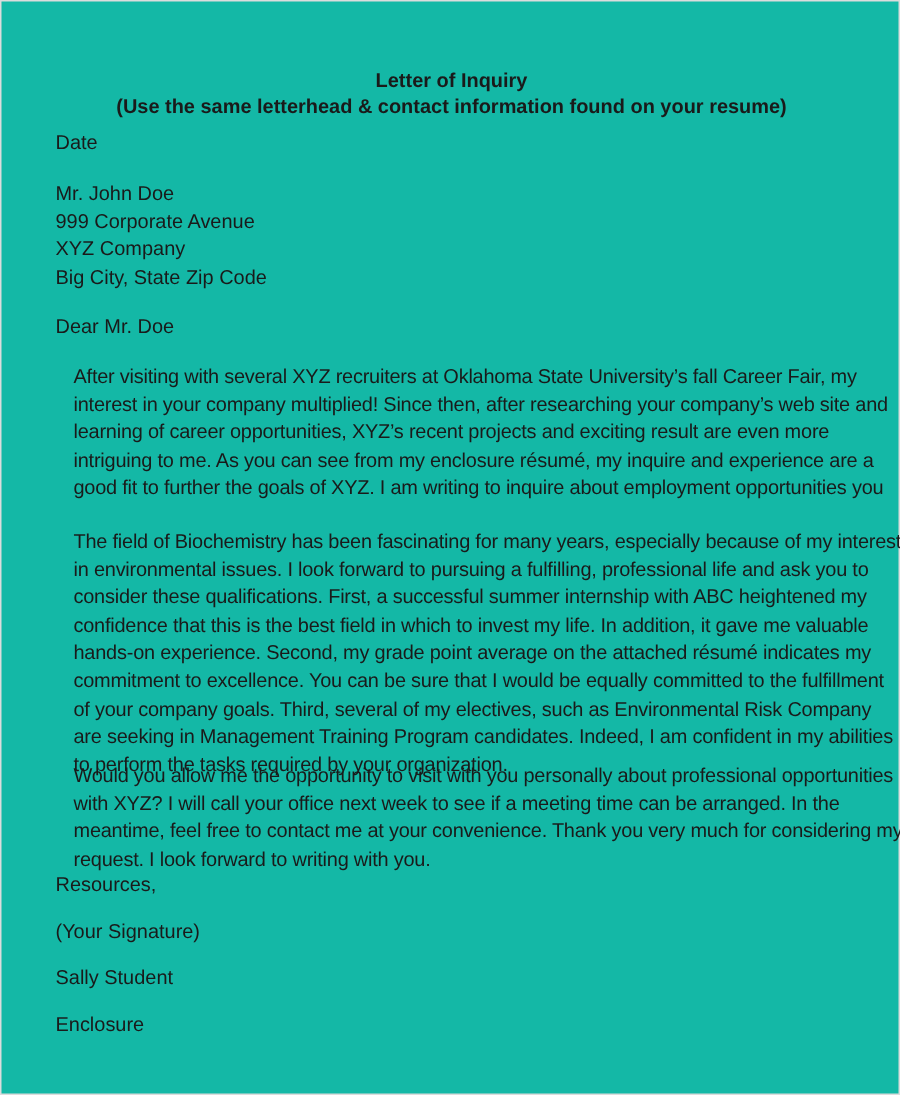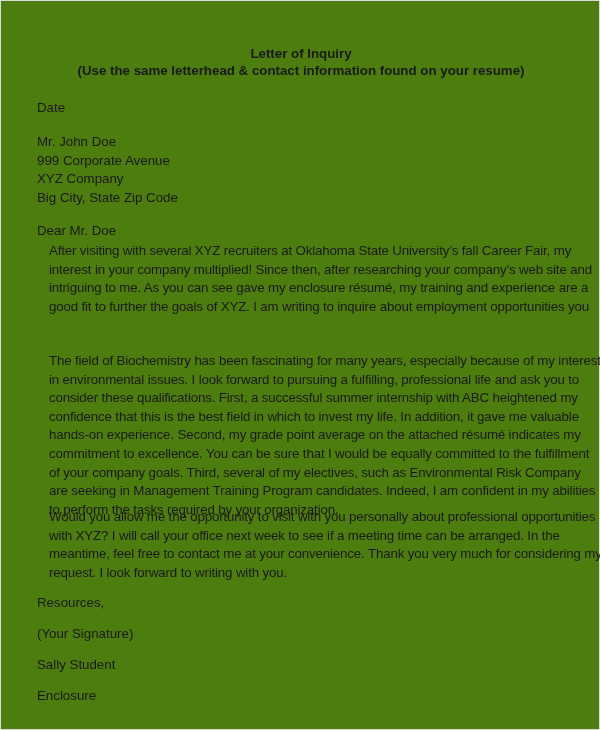--- a/index.html
+++ b/index.html
@@ -2,29 +2,29 @@
 <html><head>
 <meta charset="utf-8">
 <style>
   html, body { margin: 0; padding: 0; background: #ffffff; }
   body { width: 600px; height: 730px; overflow: hidden; }
   .page {
     position: relative;
     box-sizing: border-box;
     width: 600px; height: 730px;
     border: 1px solid #dcdcdc;
-    background: #4d7c0f;
+    background: #14b8a6;
     font-family: "Liberation Sans", sans-serif;
     font-size: 13.3px;
     color: #1a1a1a;
   }
   .title-block { position: absolute; top: 44px; left: 0; width: 600px; text-align: center; font-weight: bold; line-height: 17px; }
   .body { position: absolute; left: 48px; width: 540px; letter-spacing: -0.15px; }
   .line { line-height: 18.6px; white-space: nowrap; }
-  .block { position: absolute; left: 36px; margin-top: 13px; }
+  .block { position: absolute; left: 36px; }
 </style>
 </head>
 <body>
 
 <div class="page">
   <div class="title-block">
     <div>Letter of Inquiry</div>
     <div>(Use the same letterhead &amp; contact information found on your resume)</div>
   </div>
 
@@ -35,21 +35,22 @@
     <div class="line">999 Corporate Avenue</div>
     <div class="line">XYZ Company</div>
     <div class="line">Big City, State Zip Code</div>
   </div>
 
   <div class="block line" style="top:208px">Dear Mr. Doe</div>
 
   <div class="body" style="top:241px">
     <div class="line">After visiting with several XYZ recruiters at Oklahoma State University’s fall Career Fair, my</div>
     <div class="line">interest in your company multiplied! Since then, after researching your company’s web site and</div>
-    <div class="line">intriguing to me. As you can see gave my enclosure résumé, my training and experience are a</div>
+    <div class="line">learning of career opportunities, XYZ’s recent projects and exciting result are even more</div>
+    <div class="line">intriguing to me. As you can see from my enclosure résumé, my inquire and experience are a</div>
     <div class="line">good fit to further the goals of XYZ. I am writing to inquire about employment opportunities you</div>
   </div>
 
   <div class="body" style="top:351px">
     <div class="line">The field of Biochemistry has been fascinating for many years, especially because of my interest</div>
     <div class="line">in environmental issues. I look forward to pursuing a fulfilling, professional life and ask you to</div>
     <div class="line">consider these qualifications. First, a successful summer internship with ABC heightened my</div>
     <div class="line">confidence that this is the best field in which to invest my life. In addition, it gave me valuable</div>
     <div class="line">hands-on experience. Second, my grade point average on the attached résumé indicates my</div>
     <div class="line">commitment to excellence. You can be sure that I would be equally committed to the fulfillment</div>

